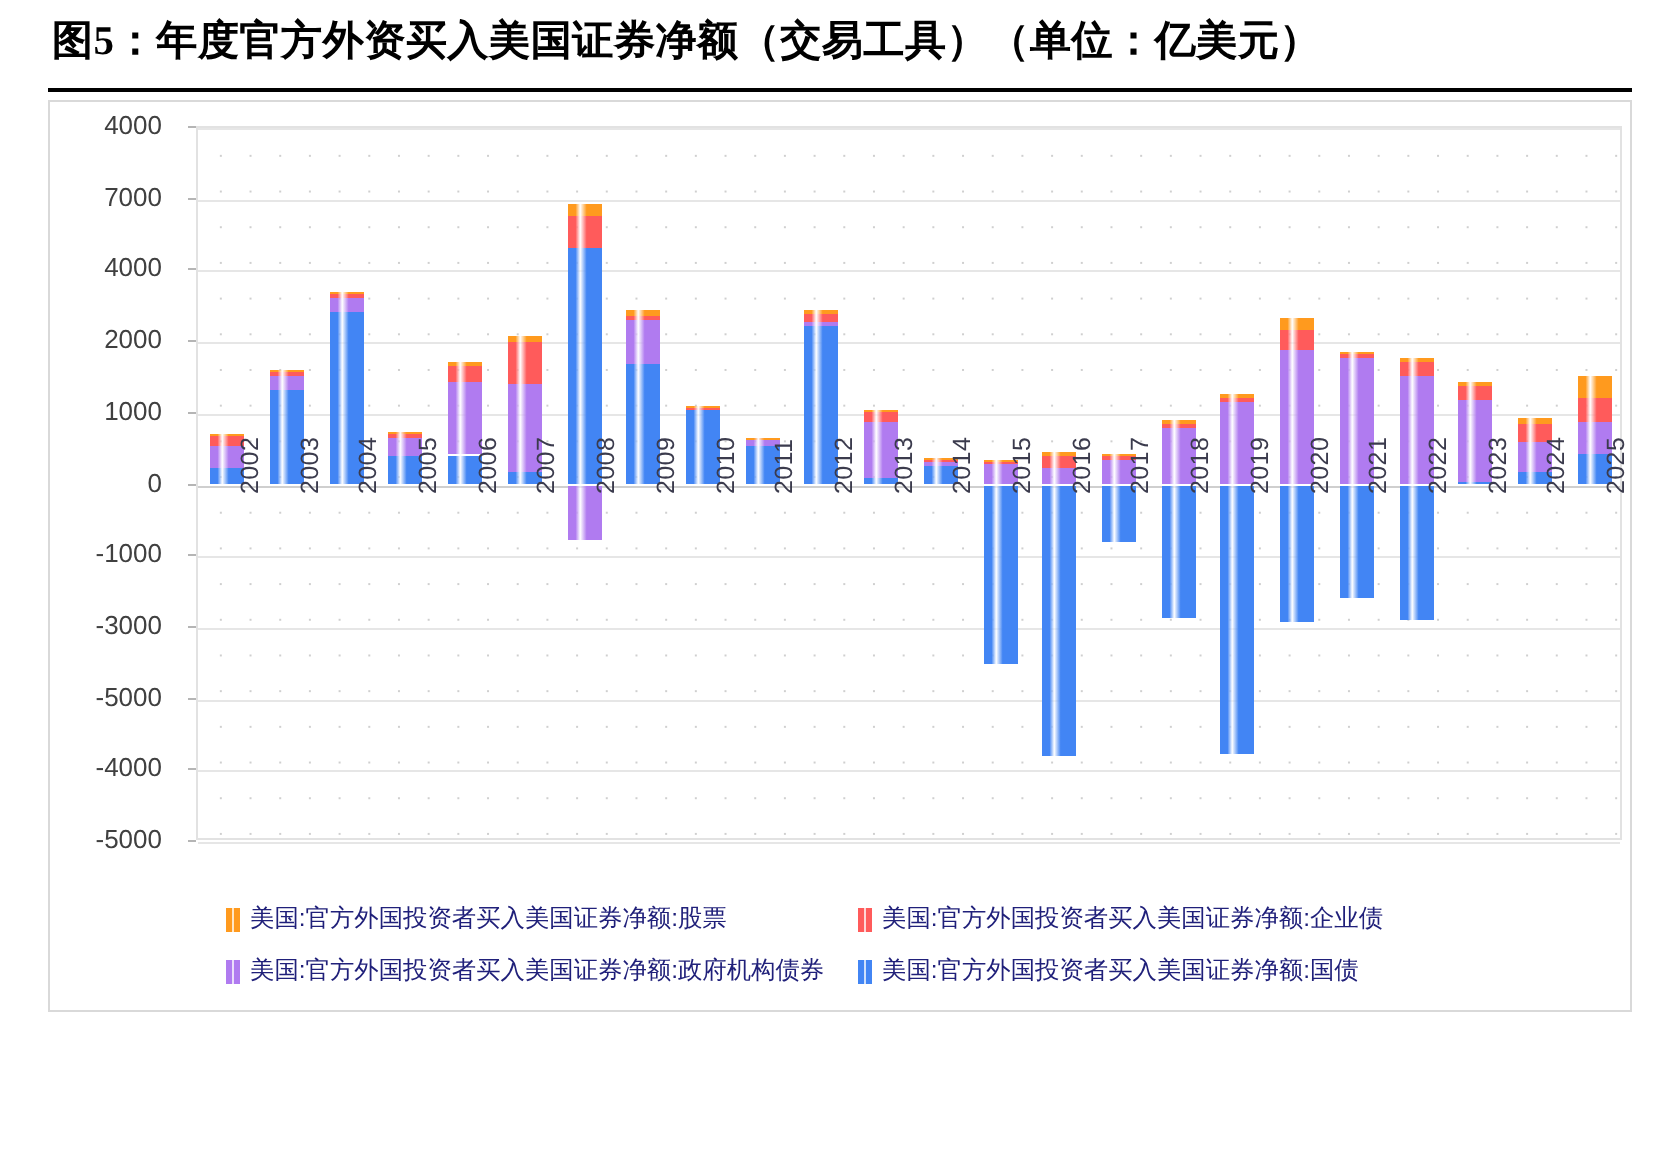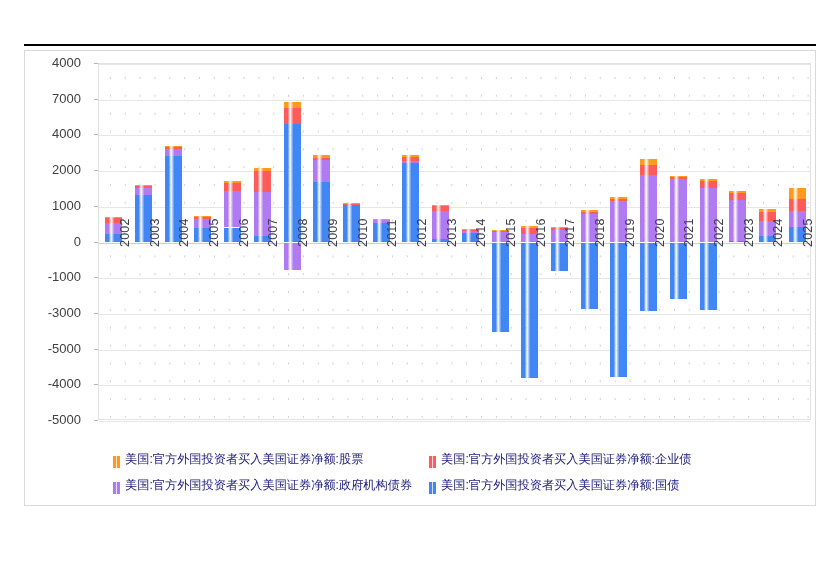--- a/index.html
+++ b/index.html
@@ -61,21 +61,21 @@
     font-size:12.5px;color:#3b3b4d;
     font-family:"Liberation Sans",sans-serif;
     transform:rotate(-90deg);
     transform-origin:left top;
     white-space:nowrap;
     letter-spacing:.2px;
   }
 
   
   .legend{position:absolute;left:0;top:396px;width:792px;height:56px;}
-  .legend-item{position:absolute;display:flex;align-items:flex-end;white-space:nowrap;}
+  .legend-item{position:absolute;display:flex;align-items:center;white-space:nowrap;}
   .legend-swatch{
     width:7px;height:12px;margin-right:5px;flex:none;
     position:relative;
   }
   .legend-swatch::after{
     content:"";position:absolute;left:2.5px;top:0;width:1.6px;height:100%;
     background:rgba(255,255,255,.75);
   }
   .legend-text{
     font-size:12.2px;color:#20207a;
@@ -88,20 +88,21 @@
     font-family:"Liberation Serif","DejaVu Serif",serif;
     font-size:19px;color:#000;letter-spacing:.5px;white-space:nowrap;
   }
   .source .mark{font-size:12px;vertical-align:super;color:#333;}
 </style>
 </head>
 <body>
 
 <div id="page">
 
+  <div class="title">图5：年度官方外资买入美国证券净额（交易工具）（单位：亿美元）</div>
   <div class="title-rule"></div>
 
   <div class="chart-frame">
 
     <div class="plot" id="plot">
         <div class="gridline" style="top: 0px;"></div>
         <div class="gridline" style="top: 35.7px;"></div>
         <div class="gridline" style="top: 71.4px;"></div>
         <div class="gridline" style="top: 107.1px;"></div>
         <div class="gridline" style="top: 142.8px;"></div>

